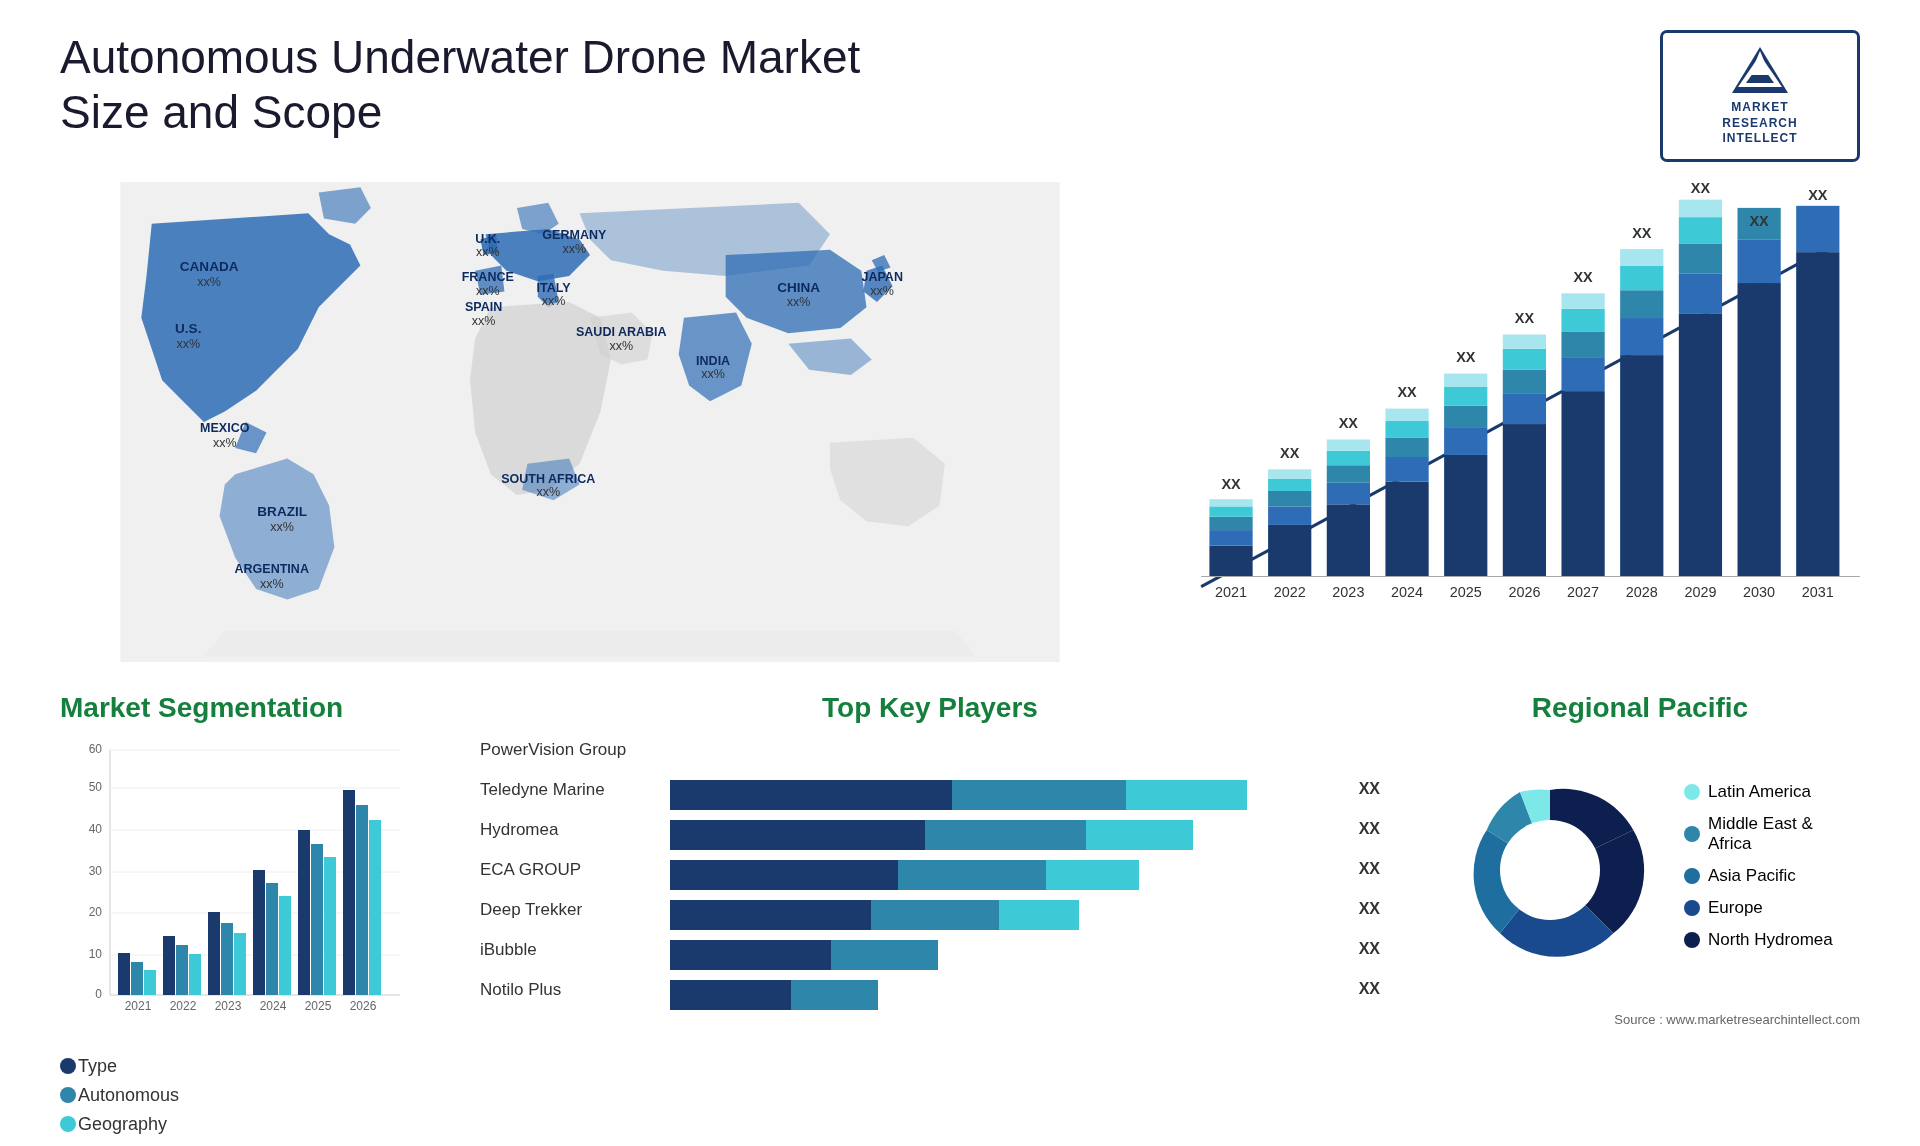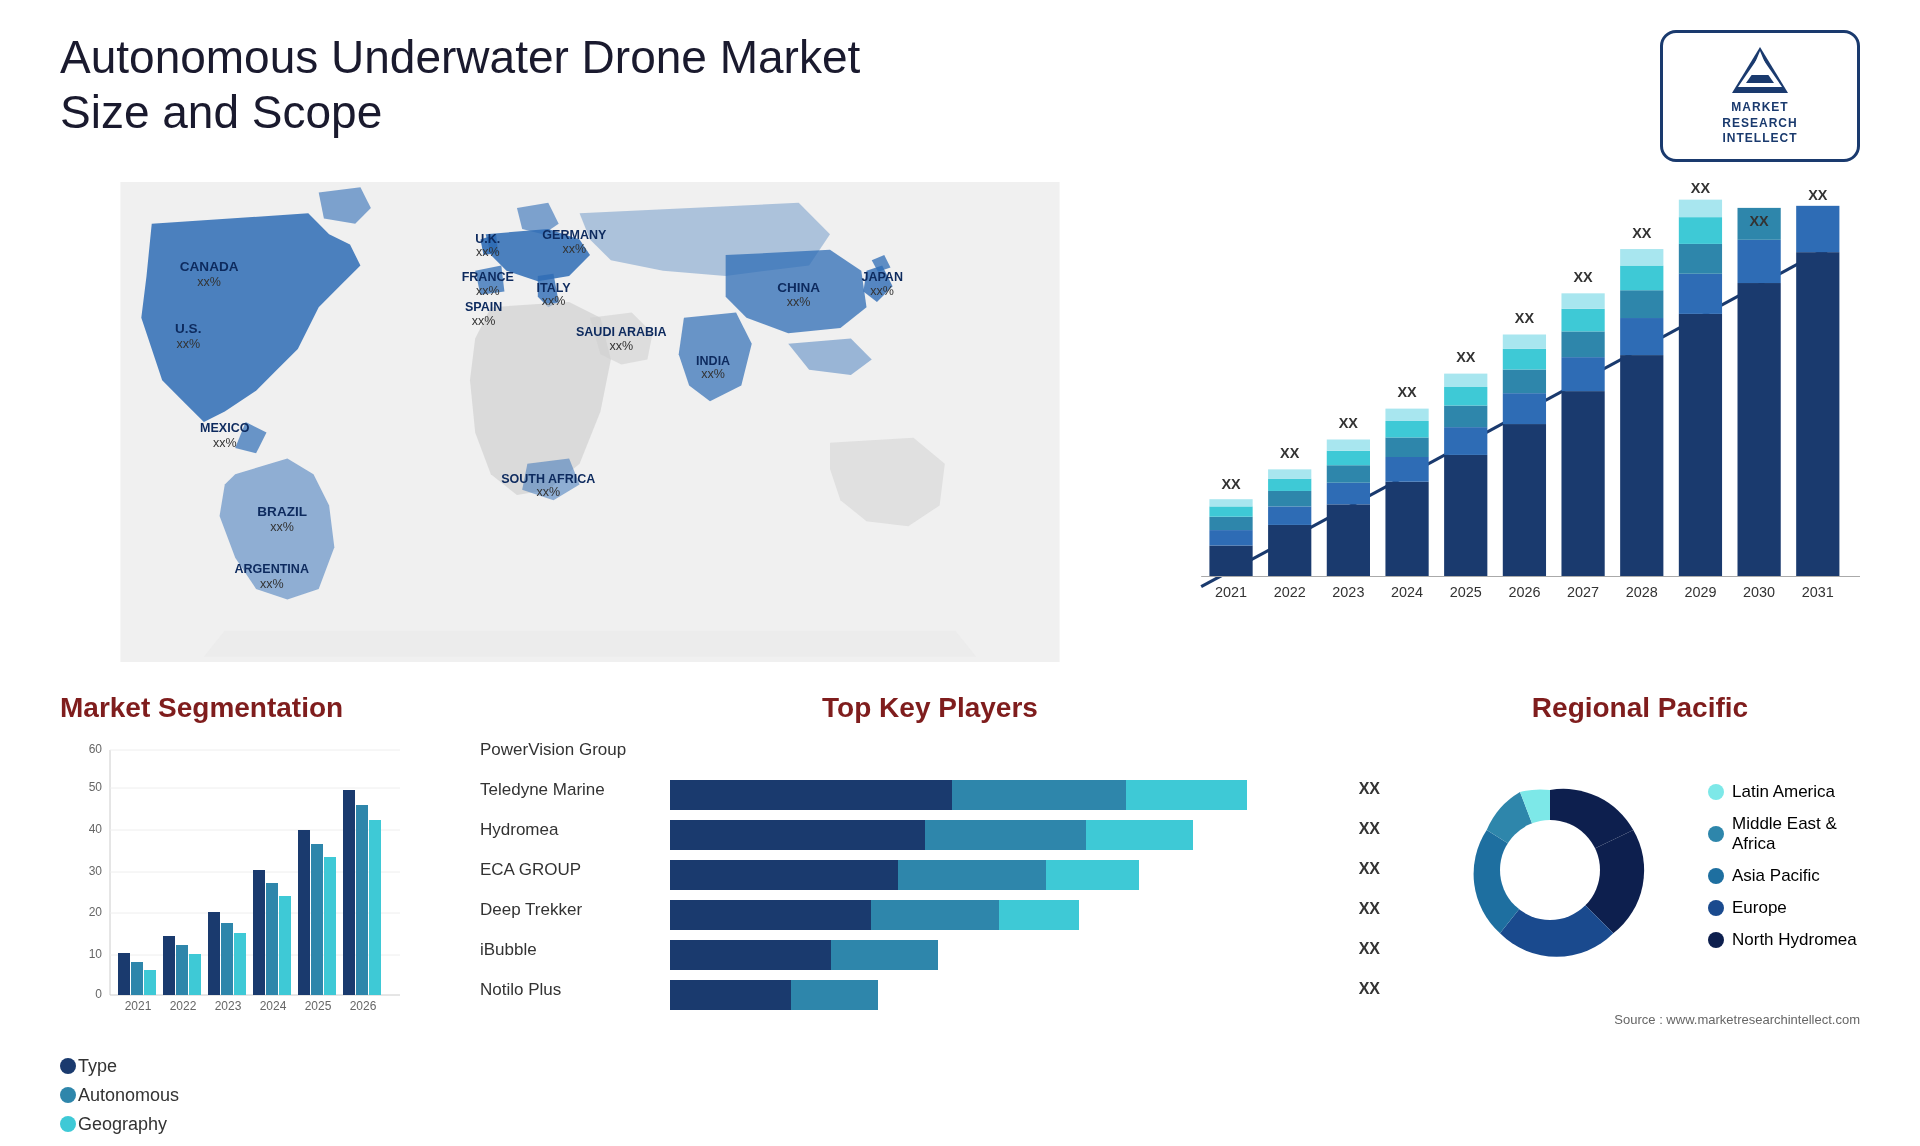--- a/index.html
+++ b/index.html
@@ -29,21 +29,21 @@
       color: #1a1a2e;
       max-width: 900px;
       line-height: 1.2;
     }
     .logo-container {
       display: flex;
       flex-direction: column;
       align-items: center;
       border: 3px solid #1a3a6e;
       padding: 12px 18px;
-      border-radius: 16px;
+      border-radius: 7px;
       width: 200px;
     }
     .logo-icon {
       width: 60px;
       height: 50px;
       margin-bottom: 5px;
     }
     .logo-text {
       font-size: 12px;
       font-weight: 800;
@@ -84,21 +84,21 @@
     }
     .key-players-section {
       flex: 1;
     }
     .regional-section {
       width: 440px;
     }
     .section-title {
       font-size: 28px;
       font-weight: 700;
-      color: #7f1d1d;
+      color: #15803d;
       margin-bottom: 16px;
       text-align: center;
     }
     .seg-legend {
       margin-top: 12px;
     }
     .legend-item {
       display: flex;
       align-items: center;
       gap: 2px;
@@ -148,21 +148,21 @@
     .player-xx {
       font-size: 16px;
       color: #333;
       margin-left: 8px;
       font-weight: 600;
     }
     
     .donut-container {
       display: flex;
       align-items: center;
-      gap: 28px;
+      gap: 4px;
     }
     .donut-svg-wrap {
       flex-shrink: 0;
     }
     .donut-legend {
       font-size: 17px;
     }
     .donut-legend-item {
       display: flex;
       align-items: center;

